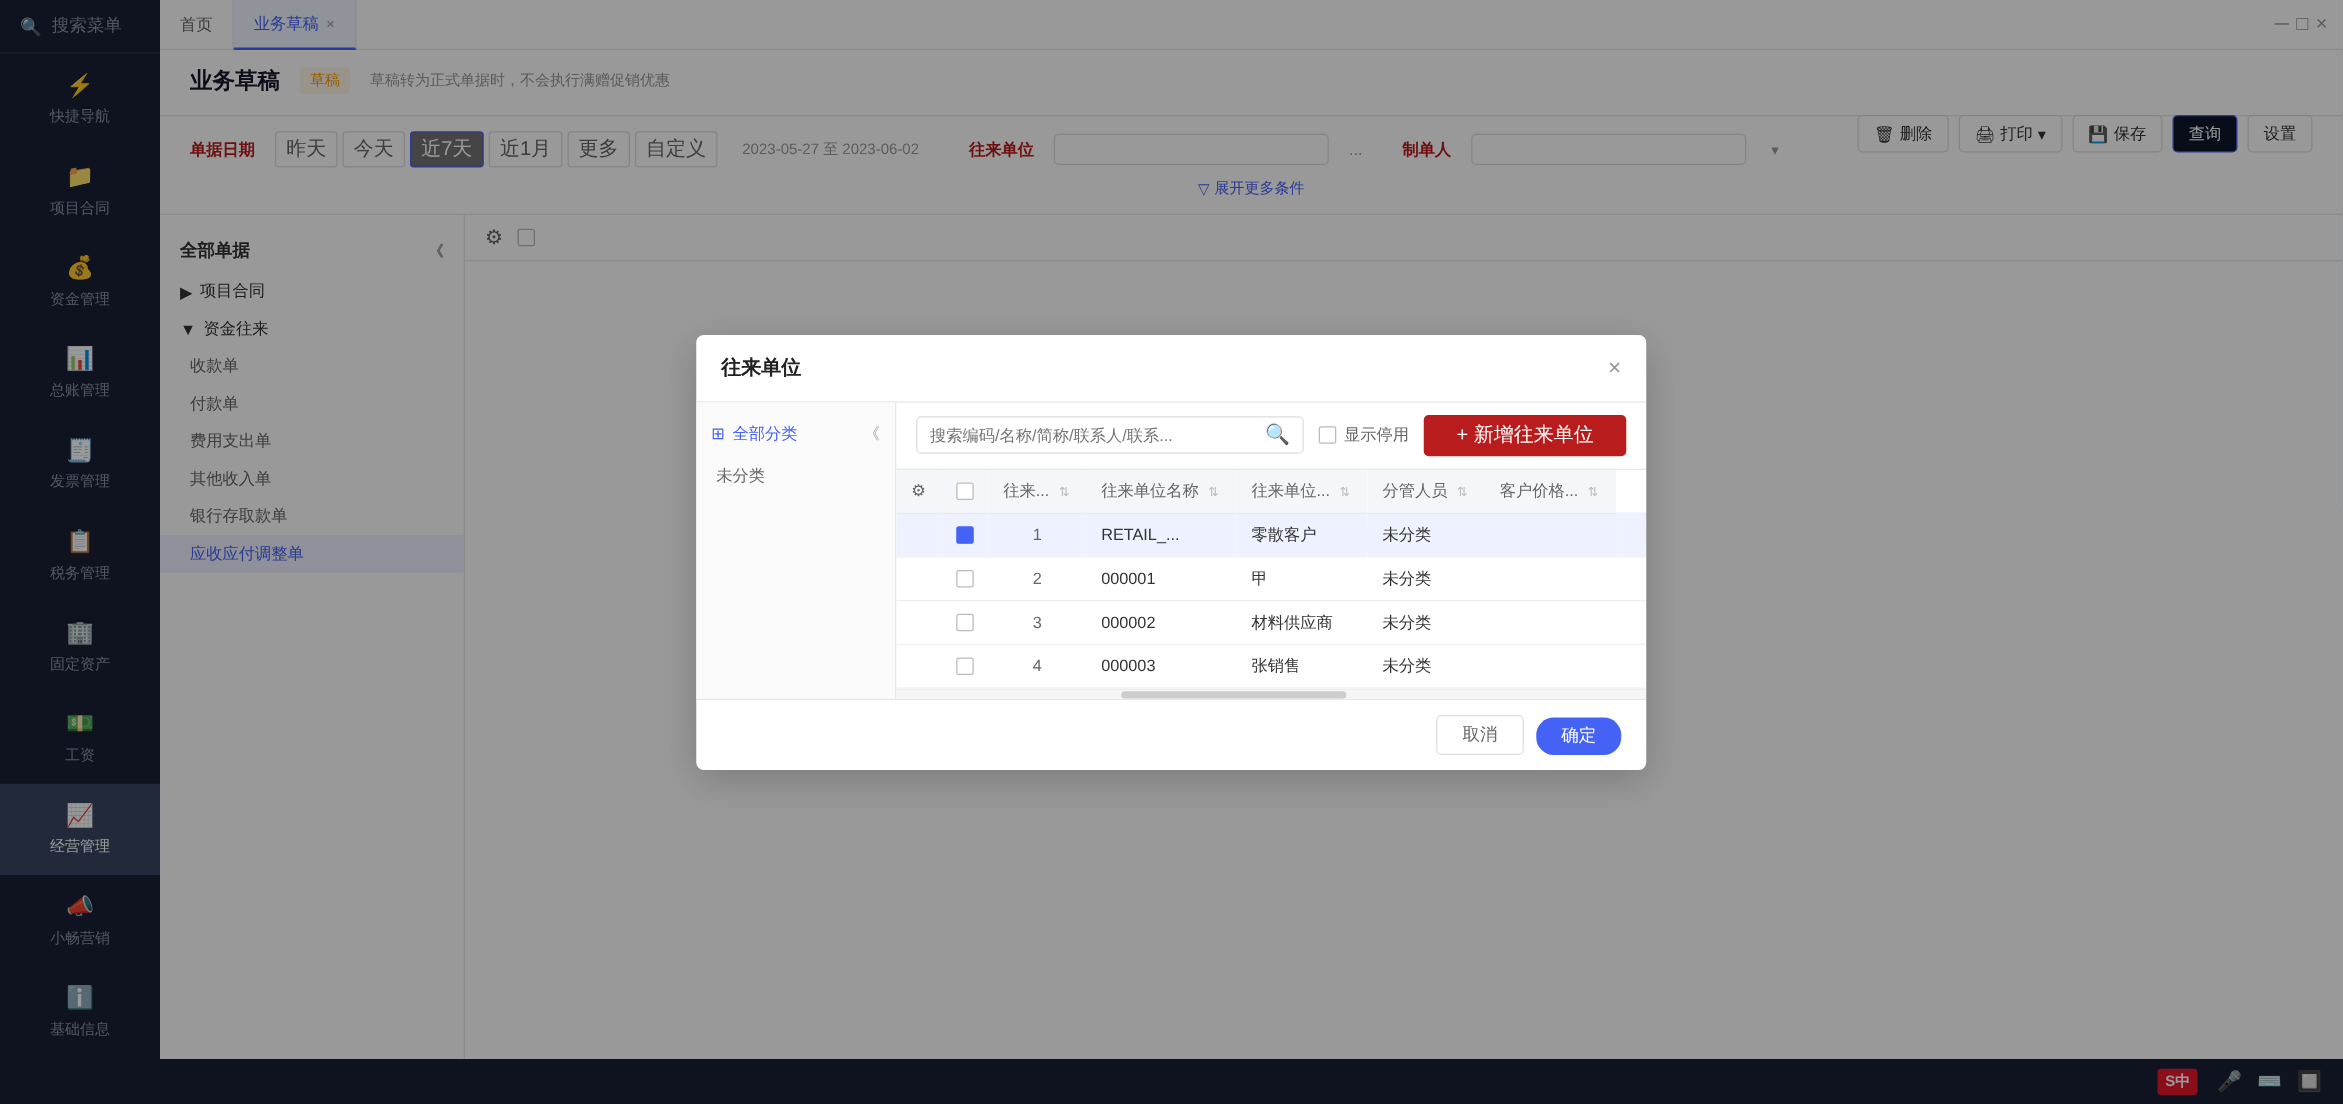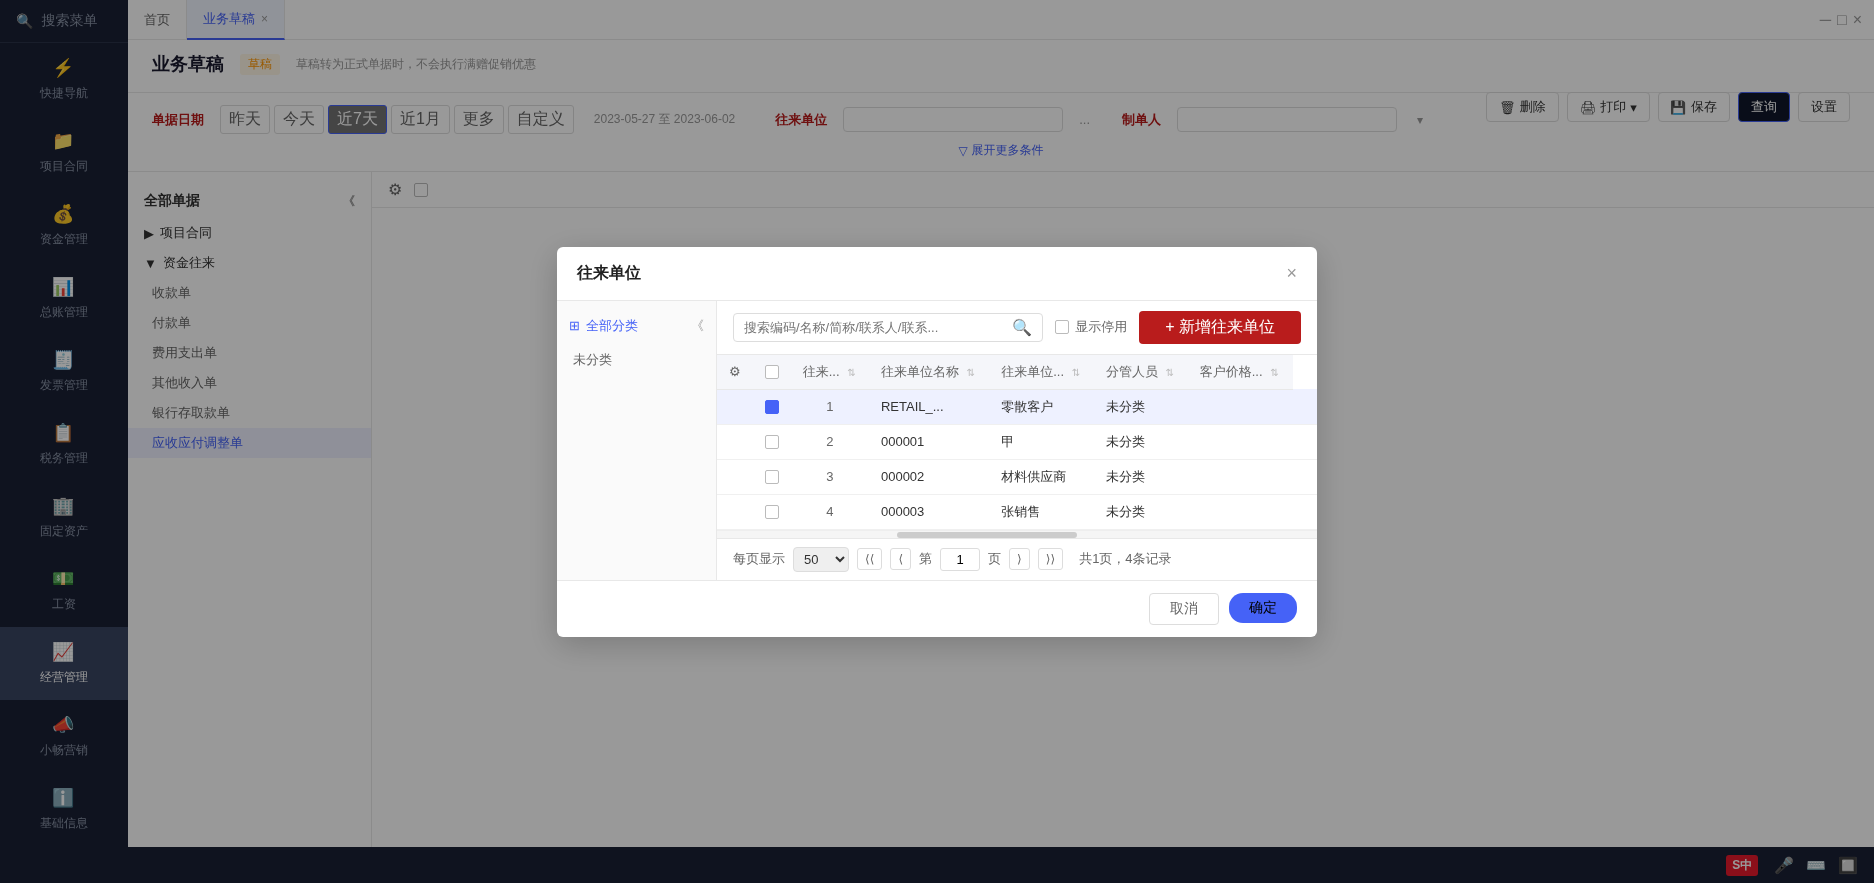--- a/index.html
+++ b/index.html
@@ -443,21 +443,21 @@
       border-radius: 3px;
       padding: 3px 6px;
       width: 40px;
       text-align: center;
       font-size: 13px;
     }
 
     
     .dialog-footer {
       display: flex;
-      align-items: flex-start;
+      align-items: flex-end;
       justify-content: flex-end;
       padding: 12px 20px;
       border-top: 1px solid #e8e8e8;
       gap: 10px;
       flex-shrink: 0;
     }
     .btn-cancel {
       padding: 6px 20px;
       border: 1px solid #ddd;
       background: #fff;
@@ -465,21 +465,21 @@
       font-size: 14px;
       color: #666;
       cursor: pointer;
     }
     .btn-confirm {
       padding: 6px 20px;
       border: none;
       background: #4562f7;
       border-radius: 14px;
       font-size: 14px;
-      color: #000000;
+      color: #ffffff;
       cursor: pointer;
     }
 
     
     .sort-icon { display: inline-block; margin-left: 4px; color: #bbb; font-size: 10px; }
 
     
     .checkbox-custom {
       width: 14px; height: 14px;
       border: 1px solid #bbb;
@@ -816,35 +816,20 @@
     <td></td>
   </tr>
               </tbody>
           </table>
         </div>
 
         <div class="dialog-scrollbar">
           <div class="dialog-scrollbar-thumb"></div>
         </div>
 
-        <div class="dialog-pagination">
-          <span>每页显示</span>
-          <select class="page-size-select">
-            <option>50</option>
-            <option>100</option>
-          </select>
-          <button class="page-nav-btn">⟨⟨</button>
-          <button class="page-nav-btn">⟨</button>
-          <span>第</span>
-          <input class="page-input" value="1" style="">
-          <span>页</span>
-          <button class="page-nav-btn">⟩</button>
-          <button class="page-nav-btn">⟩⟩</button>
-          <span style="margin-left:8px;">共1页，4条记录</span>
-        </div>
       </div>
     </div>
 
     <div class="dialog-footer">
       <button class="btn-cancel">取消</button>
       <button class="btn-confirm">确定</button>
     </div>
   </div>
 </div>
 

